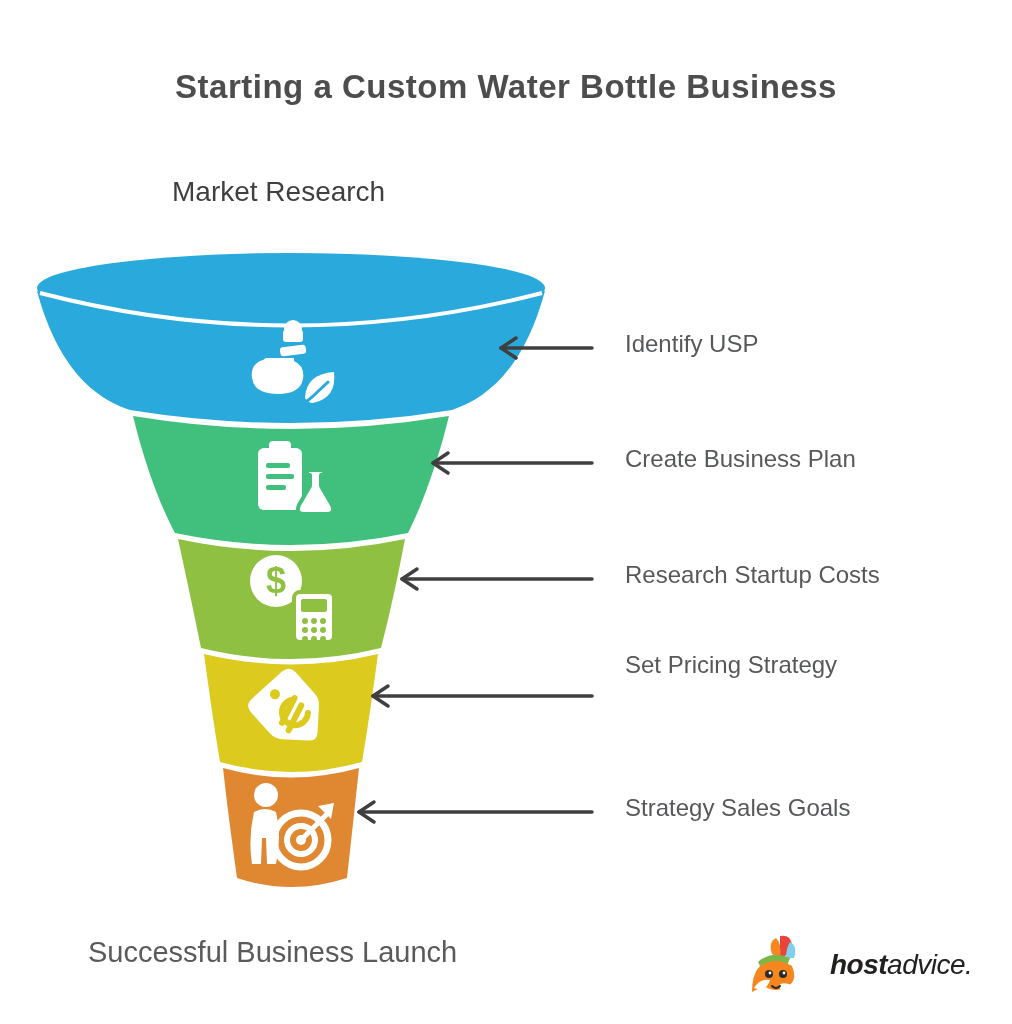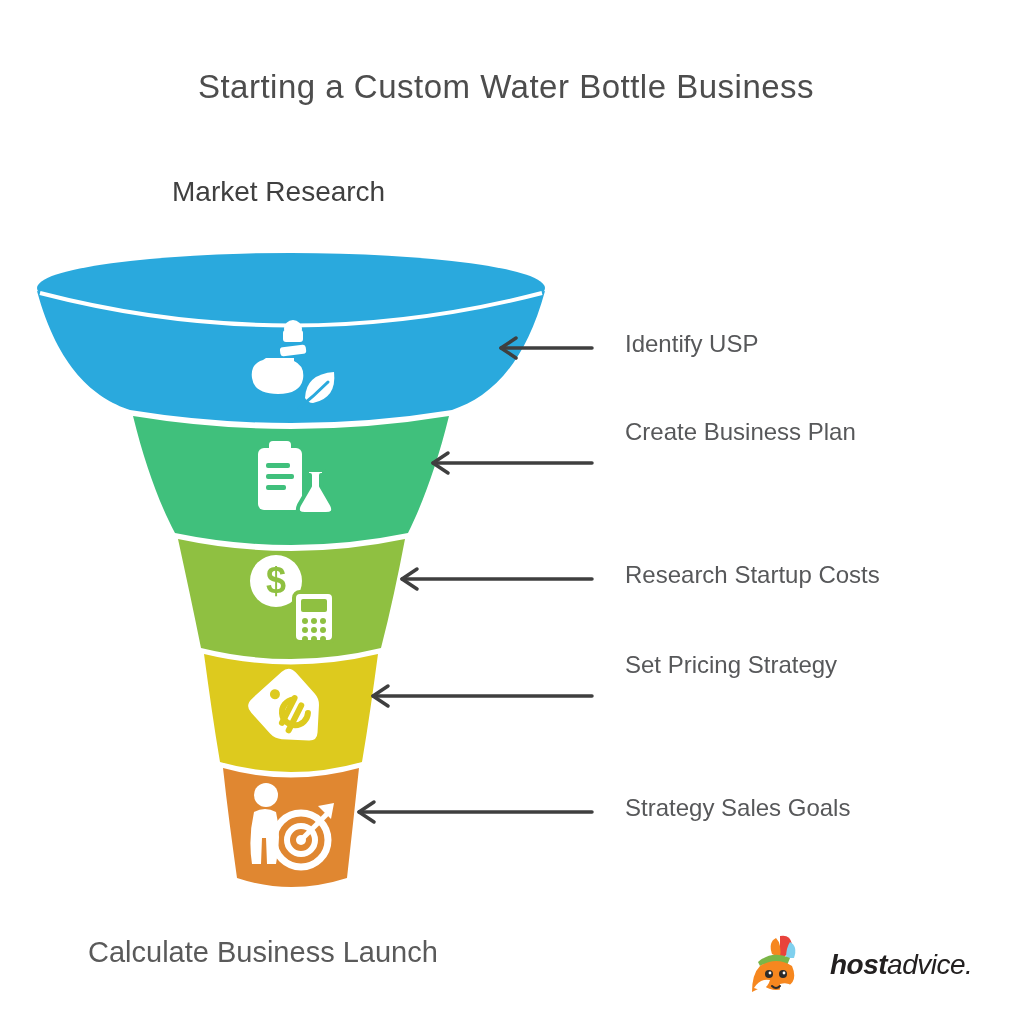--- a/index.html
+++ b/index.html
@@ -2,21 +2,21 @@
 <html><head>
 <meta charset="utf-8">
 <style>
   html,body{margin:0;padding:0;}
   body{
     width:1012px;height:1024px;position:relative;background:#ffffff;
     font-family:"Liberation Sans", sans-serif;overflow:hidden;
   }
   .title{
     position:absolute;left:0;right:0;top:68px;text-align:center;
-    font-size:33px;font-weight:normal;color:#4d4d4d;letter-spacing:.5px;
+    font-size:33px;font-weight:bold;color:#4d4d4d;letter-spacing:.5px;
   }
   .top-label{
     position:absolute;left:172px;top:176px;font-size:28px;color:#404040;
   }
   .bottom-label{
     position:absolute;left:88px;top:936px;font-size:29px;color:#5a5a5a;
   }
   .stage-label{
     position:absolute;left:625px;font-size:24px;color:#57585a;white-space:nowrap;
   }
@@ -127,26 +127,26 @@
         <path d="M 388,686 L 373,696 L 388,706"></path>
     </g>
     <g>
       <path d="M 359,812 H 592"></path>
         <path d="M 374,802 L 359,812 L 374,822"></path>
     </g>
   </g>
 </svg>
 
 <div class="stage-label" style="top:330px">Identify USP</div>
-<div class="stage-label" style="top:418px">Create Business Plan</div>
+<div class="stage-label" style="top:445px">Create Business Plan</div>
 <div class="stage-label" style="top:561px">Research Startup Costs</div>
 <div class="stage-label" style="top:651px">Set Pricing Strategy</div>
 <div class="stage-label" style="top:794px">Strategy Sales Goals</div>
 
-<div class="bottom-label">Calculate Business Launch</div>
+<div class="bottom-label">Successful Business Launch</div>
 
 <div class="logo">
   <svg width="56" height="62" viewBox="0 0 56 62">
     <path d="M 30,2 Q 40,0 42,10 Q 40,22 30,24 Z" fill="#e8433c"></path>
     <path d="M 26,4 Q 18,8 22,20 L 30,24 Q 32,10 26,4 Z" fill="#f6871f"></path>
     <path d="M 40,8 Q 48,12 44,24 L 36,24 Q 36,14 40,8 Z" fill="#7fd0ee"></path>
     <path d="M 8,28 Q 22,16 40,24 L 36,34 Q 20,26 10,32 Z" fill="#7ab648"></path>
     <path d="M 10,32 Q 26,22 42,32 Q 48,46 38,52 Q 26,60 14,52 L 2,58 Q 2,40 10,32 Z" fill="#f6871f"></path>
     <path d="M 4,54 Q 10,44 20,46 Q 18,54 10,56 Z" fill="#ffffff"></path>
     <path d="M 30,50 Q 38,48 42,52 Q 36,58 30,56 Z" fill="#ffffff"></path>

